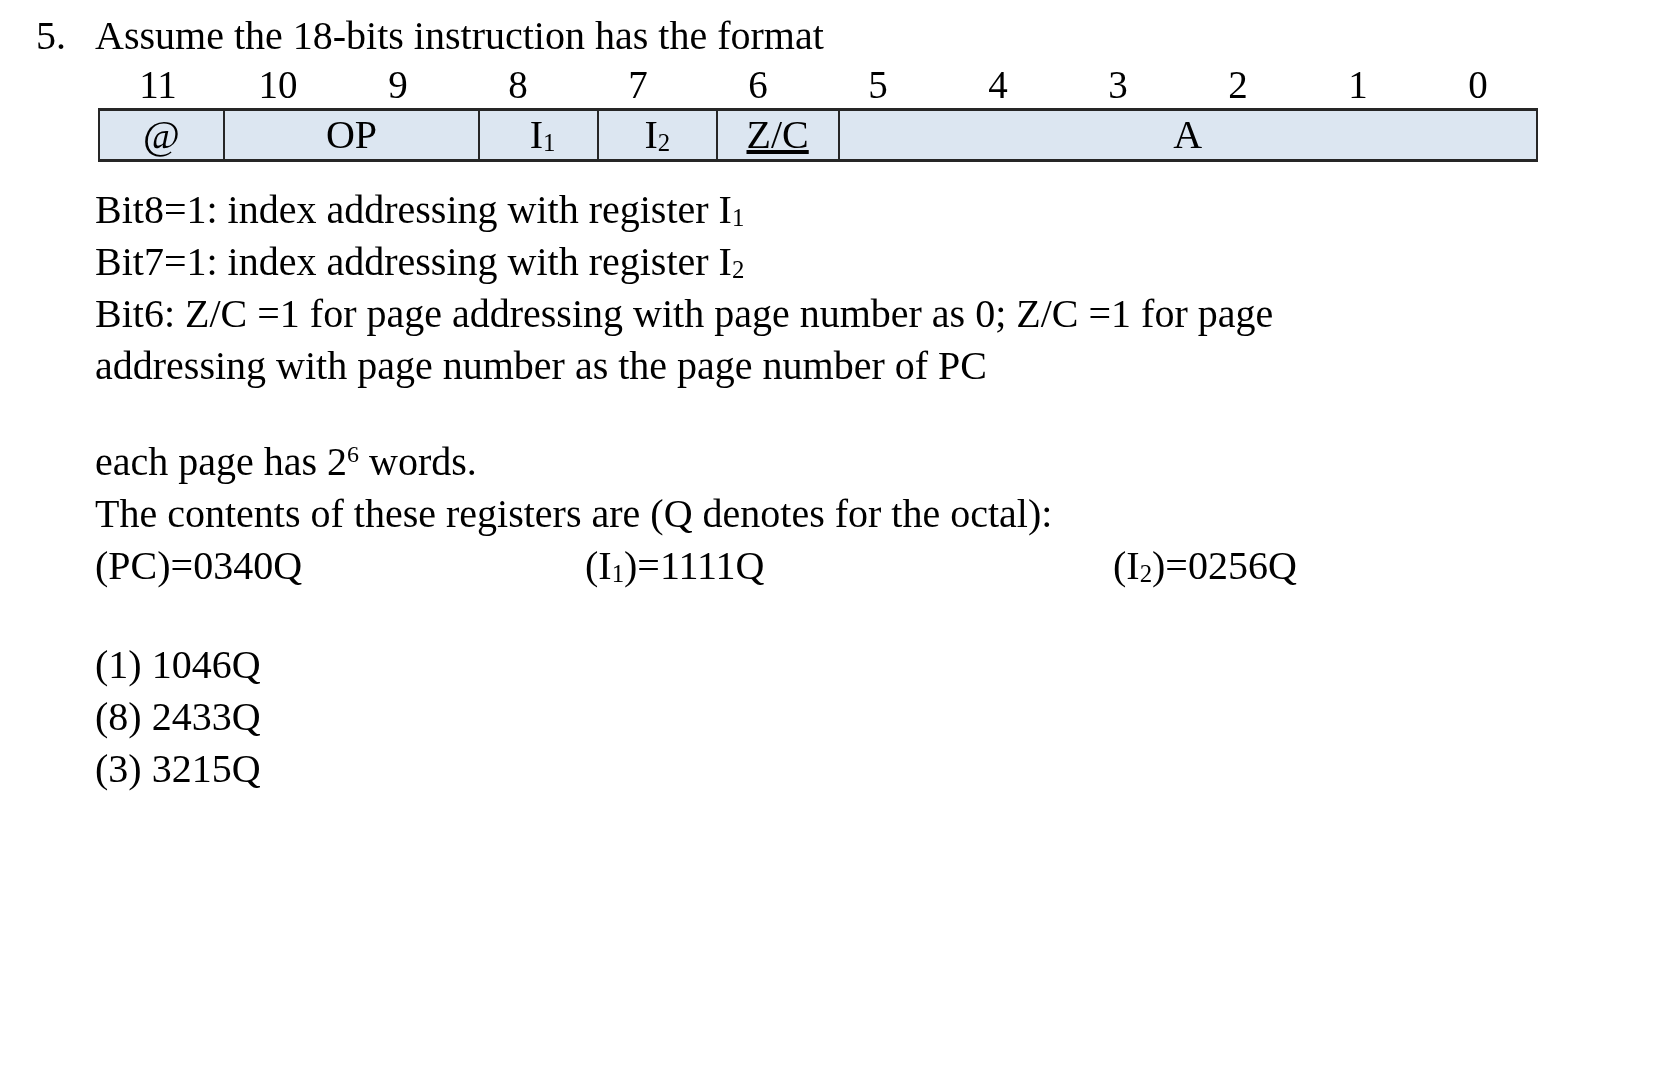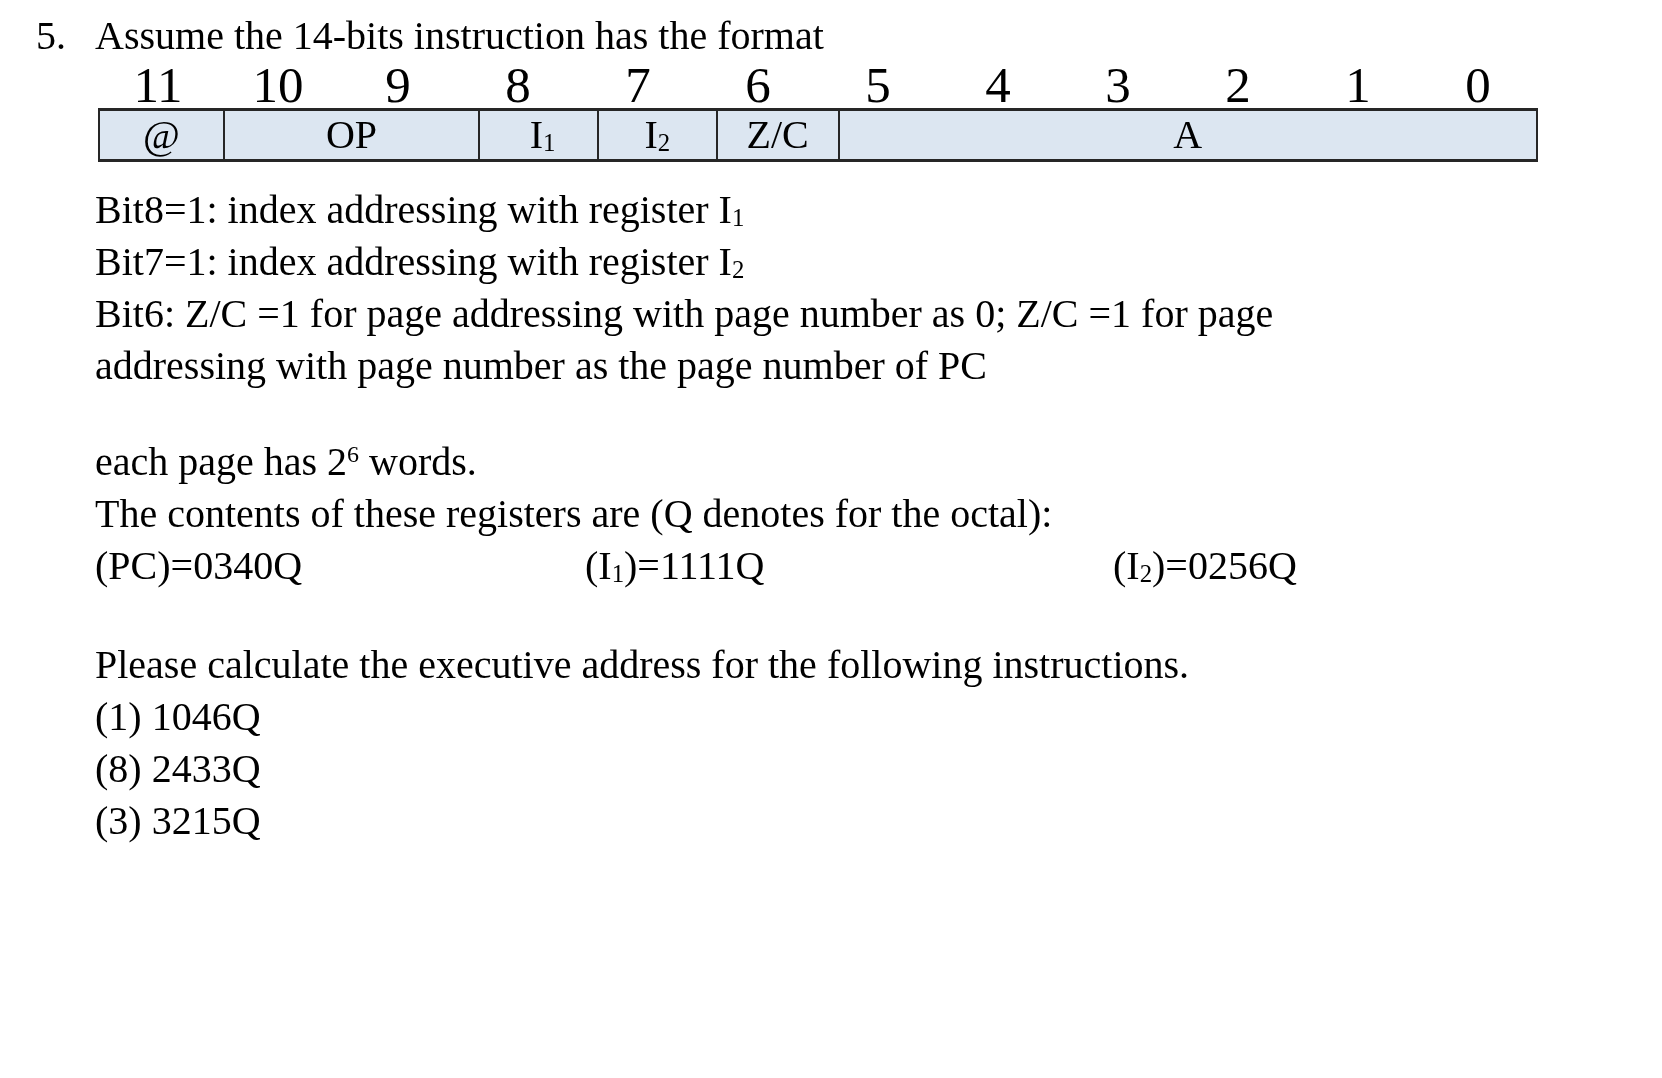--- a/index.html
+++ b/index.html
@@ -12,62 +12,62 @@
   }
   .page { padding: 10px 0 0 36px; }
 
   .title-line { display: flex; }
   .qnum { display: inline-block; width: 59px; }
 
   .indent { margin-left: 59px; }
 
   
   .table-wrap { margin-left: 62px; width: 1440px; }
-  .bit-labels { display: flex; line-height: 46px; font-size: 51px; }
+  .bit-labels { display: flex; line-height: 46px; font-size: 39px; }
   .bit-labels span { flex: 1 1 0; text-align: center; }
   .fields-row {
     display: flex;
     border: 2px solid var(--table-border, #262626);
     border-top-width: 3px; border-bottom-width: 3px;
     box-sizing: border-box;
   }
   .cell {
     background: var(--table-cell-bg, #dce6f1);
     border-right: 2px solid var(--table-border, #262626);
     box-sizing: border-box;
     text-align: center; line-height: 48px; font-size: 40px;
     overflow: hidden;
   }
   .cell:last-child { border-right: none; }
   .c-at { flex: 0 0 8.69%; }
   .c-op { flex: 0 0 17.79%; }
   .c-i1 { flex: 0 0 8.27%; padding-left: 8px; }
   .c-i2 { flex: 0 0 8.27%; }
-  .c-zc { flex: 0 0 8.48%; }
+  .c-zc { flex: 0 0 8.48%; text-decoration: underline; }
   .c-a  { flex: 1 1 auto; }
 
   .bits-desc { margin-top: 22px; }
   .memory-block { margin-top: 44px; }
   .task-block { margin-top: 47px; }
 
   .reg-row span { display: inline-block; }
   .reg-pc { width: 480px; }
   .reg-i1 { width: 518px; }
 
   sup { font-size: 60%; vertical-align: baseline; position: relative; top: -0.55em; line-height: 0; }
   sub { font-size: 62%; vertical-align: baseline; position: relative; top: 0.14em; line-height: 0; }
 </style>
 </head>
 <body>
 
 <div class="page">
 
   <div class="title-line">
     <span class="qnum">5.</span>
-    <span>Assume the 14-bits instruction has the format</span>
+    <span>Assume the 18-bits instruction has the format</span>
   </div>
 
   <div class="table-wrap">
     <div class="bit-labels">
       <span>11</span>
       <span>10</span>
       <span>9</span>
       <span>8</span>
       <span>7</span>
       <span>6</span>
@@ -99,19 +99,18 @@
     <div>each page has 2<sup>6</sup> words.</div>
     <div>The contents of these registers are (Q denotes for the octal):</div>
     <div class="reg-row">
       <span class="reg-pc">(PC)=0340Q</span>
       <span class="reg-i1">(I<sub>1</sub>)=1111Q</span>
       <span class="reg-i2">(I<sub>2</sub>)=0256Q</span>
     </div>
   </div>
 
   <div class="indent task-block">
-    <div>Please calculate the executive address for the following instructions.</div>
     <div>(1) 1046Q</div>
     <div>(8) 2433Q</div>
     <div>(3) 3215Q</div>
   </div>
 
 </div>
 
 </body></html>

